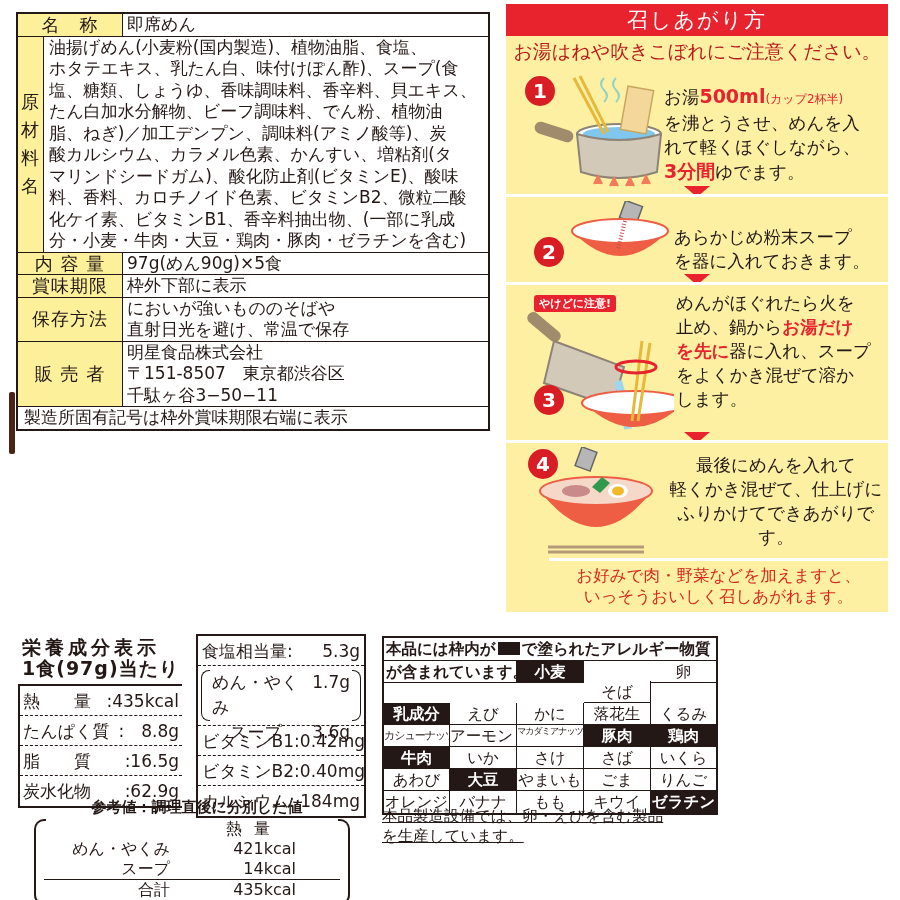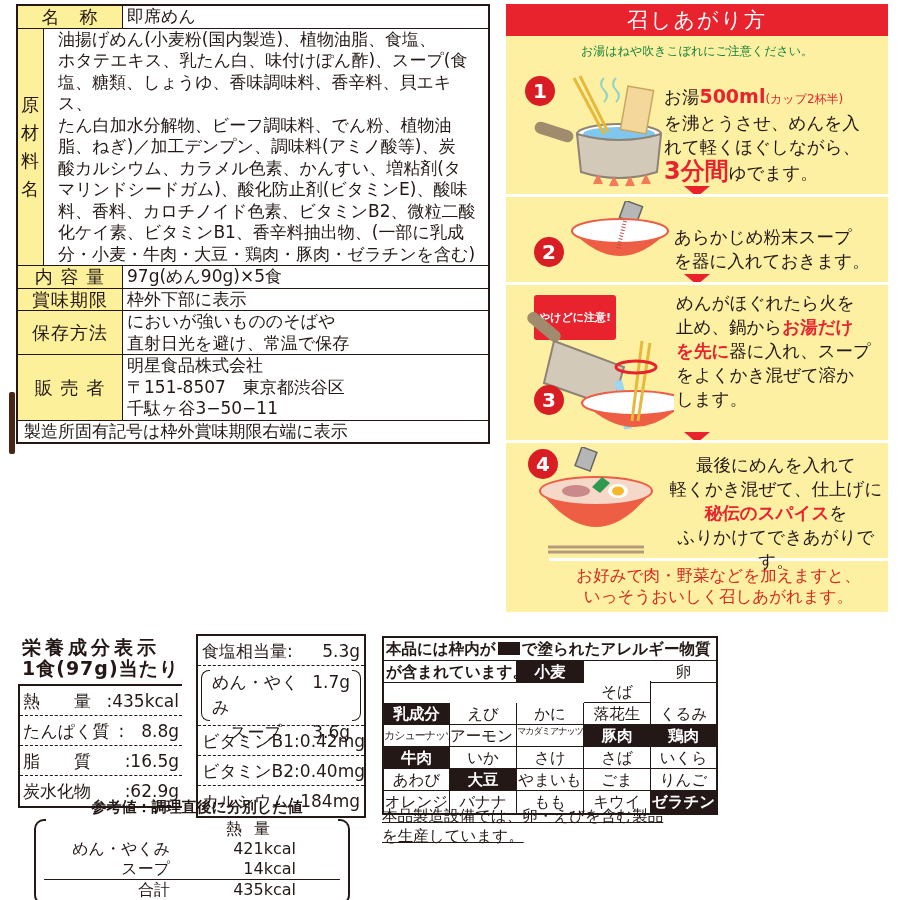--- a/index.html
+++ b/index.html
@@ -1,39 +1,39 @@
 <!DOCTYPE html>
 <html><head>
 <meta charset="utf-8">
 <style>
   * { box-sizing: border-box; margin: 0; padding: 0; }
   html, body { width: 900px; height: 900px; background: #fff; overflow: hidden; }
   body { position: relative; font-family: "DejaVu Sans", "Liberation Sans", sans-serif; color: #231815; }
 
   
-  .info { position: absolute; left: 16px; top: 4px; width: 474px; border: 2px solid #231815; font-size: 17px; line-height: 21.5px; }
+  .info { position: absolute; left: 16px; top: 12px; width: 474px; border: 2px solid #231815; font-size: 17px; line-height: 21.5px; }
   .info .row { display: flex; border-bottom: 1.5px solid #231815; }
   .info .row:last-child { border-bottom: none; }
   .info .lbl { width: 105px; flex: none; background: #fcf09a; border-right: 1.5px solid #231815; display: flex; align-items: center; justify-content: center; font-size: 18px; letter-spacing: 1px; }
   .info .val { flex: 1; padding: 0 4px; }
   .info .lbl.vertical { width: 26px; flex-direction: column; justify-content: center; font-size: 18px; line-height: 28px; }
-  .info .row-ing .val { padding-left: 14px; }
+  .info .row-ing .val { padding-left: 5px; }
   .info .full { padding: 0 6px; }
   .edge-mark { position: absolute; left: 9px; top: 392px; width: 6px; height: 62px; background: #4a2515; border-radius: 2px; }
 
   
   .cook { position: absolute; left: 506px; top: 4px; width: 382px; background: #fdf0a2; }
   .cook-title { background: #e8232e; color: #fff; text-align: center; font-size: 21px; height: 32px; line-height: 32px; letter-spacing: 2px; }
-  .cook-warn { color: #15803d; text-align: center; font-size: 12px; height: 30px; line-height: 30px; }
+  .cook-warn { color: #b91c1c; text-align: center; font-size: 19px; height: 30px; line-height: 30px; }
   .step { position: relative; background: #fdf0a2; border-top: 3px solid #fff; }
   .step .txt { position: absolute; font-size: 17.5px; line-height: 24px; color: #231815; }
   .step .hl { color: #e8232e; font-weight: bold; }
   .num { position: absolute; width: 30px; height: 30px; border-radius: 50%; background: #d81d24; color: #fff; font-weight: bold; font-size: 20px; text-align: center; line-height: 30px; }
   .arrow { position: absolute; left: 50%; margin-left: -13px; width: 0; height: 0; border-left: 13px solid transparent; border-right: 13px solid transparent; border-top: 11px solid #e8232e; }
-  .badge { position: absolute; background: #e8232e; color: #fff; font-size: 11px; font-weight: bold; padding: 15px 5px; border-radius: 3px; }
+  .badge { position: absolute; background: #e8232e; color: #fff; font-size: 11px; font-weight: bold; padding: 1px 5px; border-radius: 3px; }
   .footer-note { background: #fdf0a2; border-top: 3px solid #fff; color: #d7281f; text-align: center; font-size: 16.5px; line-height: 21px; padding: 4px 0 5px; margin-left: 43px; }
 
   
   .nut-title { position: absolute; left: 22px; top: 637px; font-size: 19px; line-height: 21px; font-weight: bold; letter-spacing: 1px; }
   .nut-left { position: absolute; left: 18px; top: 684px; width: 164px; border: 2px solid #231815; border-right: none; font-size: 17px; }
   .nut-right { position: absolute; left: 196px; top: 634px; width: 170px; border: 2px solid #231815; font-size: 17px; }
   .nrow { height: 30px; line-height: 30px; border-bottom: 1.5px dashed #231815; padding: 0 3px; display: flex; justify-content: space-between; white-space: nowrap; }
   .nrow:last-child { border-bottom: none; }
   .nut-right .nrow { padding: 0 4px; }
   .nut-right .paren { height: 60px; border-bottom: 1.5px dashed #231815; position: relative; padding: 4px 14px; line-height: 25px; }
@@ -140,21 +140,21 @@
       <line x1="40" y1="6" x2="70" y2="62" stroke="#e6b83c" stroke-width="3"></line>
       <line x1="46" y1="4" x2="74" y2="60" stroke="#e6b83c" stroke-width="3"></line>
       <path d="M70 30 q6 -6 0 -12 q-6 -6 0 -12" fill="none" stroke="#8fd3c8" stroke-width="2"></path>
       <path d="M82 30 q6 -6 0 -12 q-6 -6 0 -12" fill="none" stroke="#8fd3c8" stroke-width="2"></path>
       <path d="M60 112 l4 -8 l4 8 M76 114 l4 -8 l4 8 M92 114 l4 -8 l4 8 M108 112 l4 -8 l4 8" fill="#f37a5a" stroke="#f37a5a" stroke-width="2"></path>
     </svg>
     <div class="txt" style="left:158px;top:18px;width:230px;">
       <div><span>お湯</span><span class="hl" style="font-size:19px;">500ml</span><span class="hl" style="font-size:12px;font-weight:normal;">(カップ2杯半)</span></div>
       <div>を沸とうさせ、めんを入</div>
       <div>れて軽くほぐしながら、</div>
-      <div><span class="hl" style="font-size:24px;">3分間</span><span>ゆでます。</span></div>
+      <div><span class="hl" style="font-size:19px;">3分間</span><span>ゆでます。</span></div>
     </div>
     <div class="arrow" style="bottom:-3px;"></div>
   </div>
 
   <div class="step" style="height:88px;">
     <div class="num" style="left:28px;top:40px;">2</div>
     <svg style="position:absolute;left:64px;top:4px;" width="100" height="82">
       <rect x="52" y="2" width="18" height="18" fill="#b6b6b6" stroke="#666" stroke-width="1.5" transform="rotate(20 61 11)"></rect>
       <path d="M2 30 Q50 80 98 30 Z" fill="#ee5e45"></path>
       <ellipse cx="50" cy="30" rx="48" ry="12" fill="#fff" stroke="#ee5e45" stroke-width="2"></ellipse>
@@ -199,21 +199,20 @@
       <ellipse cx="50" cy="44" rx="14" ry="6" fill="#c98a8a"></ellipse>
       <path d="M66 40 l10 -10 l8 6 l-10 10 z" fill="#2f9a4d"></path>
       <ellipse cx="92" cy="44" rx="10" ry="7" fill="#fff"></ellipse>
       <ellipse cx="92" cy="44" rx="6" ry="4.5" fill="#f3b928"></ellipse>
       <line x1="22" y1="100" x2="118" y2="100" stroke="#b59a7a" stroke-width="3"></line>
       <line x1="22" y1="105" x2="118" y2="105" stroke="#b59a7a" stroke-width="3"></line>
     </svg>
     <div class="txt" style="left:158px;top:10px;text-align:center;">
       <div>最後にめんを入れて</div>
       <div>軽くかき混ぜて、仕上げに</div>
-      <div><span class="hl">秘伝のスパイス</span><span>を</span></div>
       <div>ふりかけてできあがりです。</div>
     </div>
   </div>
 
   <div class="footer-note">
     <div>お好みで肉・野菜などを加えますと、</div>
     <div>いっそうおいしく召しあがれます。</div>
   </div>
 </div>
 

